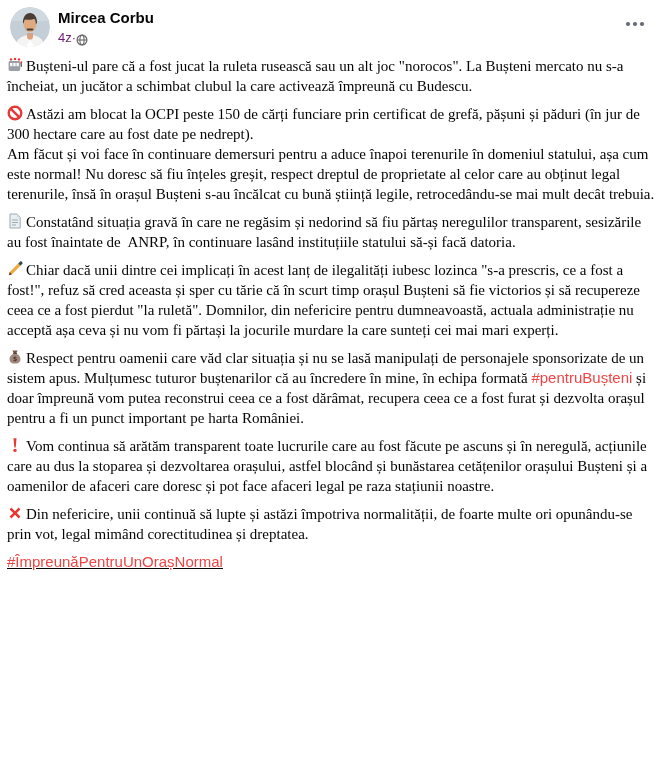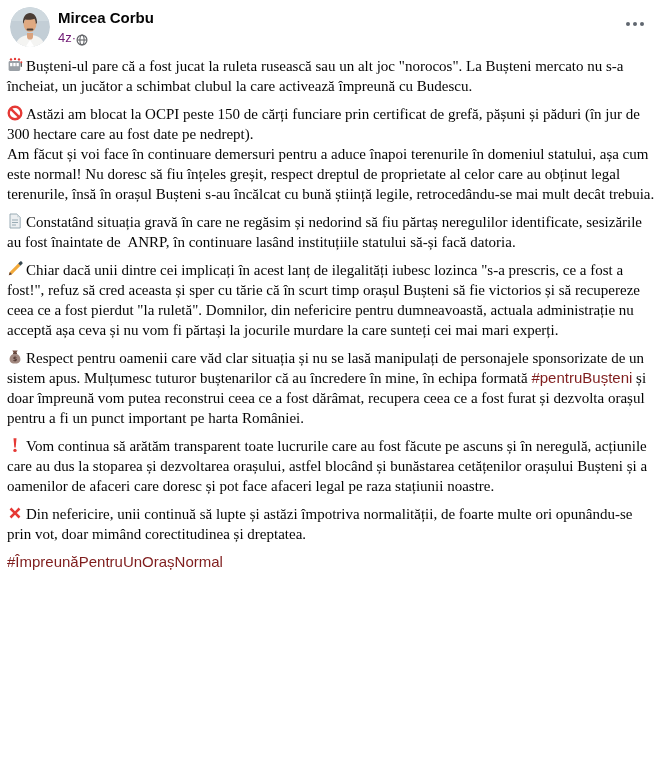--- a/index.html
+++ b/index.html
@@ -38,27 +38,27 @@
     border: none; background: transparent;
   }
   .more-options .dot { width: 4px; height: 4px; border-radius: 50%; background: #606770; }
 
   
   .post-body { padding: 9px 8px 10px 7px; }
   .para {
     font-size: 15px; line-height: 20px; color: #050505;
     margin-bottom: 8px;
   }
-  .para:last-child { margin-bottom: 0; }
+  .para:last-child { margin-bottom: 0; text-decoration: underline; }
   .para-text { white-space: pre-wrap; font-family: Liberation Serif, serif; }
   .emoji {
     display: inline-block; width: 16px; height: 16px;
     vertical-align: -2px; margin-right: 3px;
   }
-  .hashtag { color: #7f1d1d; text-decoration: none; cursor: pointer; }
+  .hashtag { color: #ef4444; text-decoration: none; cursor: pointer; }
 </style>
 </head>
 <body>
 
 <article class="post">
 
   <header class="post-header">
     <div class="avatar">
       <svg viewBox="0 0 40 40" width="40" height="40">
         <defs>
@@ -129,21 +129,21 @@
 
     <p class="para">
       <span class="emoji">
         <svg viewBox="0 0 16 16" width="16" height="16">
           <path d="M3 1h7l3.2 3.2V15H3z" fill="#eceff1" stroke="#90a4ae" stroke-width=".9"></path>
           <path d="M10 1l3.2 3.2H10z" fill="#cfd8dc"></path>
           <line x1="5" y1="7" x2="11" y2="7" stroke="#90a4ae" stroke-width=".9"></line>
           <line x1="5" y1="9.5" x2="11" y2="9.5" stroke="#90a4ae" stroke-width=".9"></line>
           <line x1="5" y1="12" x2="9" y2="12" stroke="#90a4ae" stroke-width=".9"></line>
         </svg>
-      </span><span class="para-text">Constatând situația gravă în care ne regăsim și nedorind să fiu părtaș neregulilor identificate, sesizările au fost înaintate de  ANRP, în continuare lasând instituțiile statului să-și facă datoria.</span>
+      </span><span class="para-text">Constatând situația gravă în care ne regăsim și nedorind să fiu părtaș neregulilor transparent, sesizările au fost înaintate de  ANRP, în continuare lasând instituțiile statului să-și facă datoria.</span>
     </p>
 
     <p class="para">
       <span class="emoji">
         <svg viewBox="0 0 16 16" width="16" height="16">
           <path d="M1.8 14.2l1-3.2 8.4-8.4 2.2 2.2-8.4 8.4z" fill="#f2a93b"></path>
           <path d="M11.2 2.6L13.2 .6c.4-.4 1-.4 1.4 0l.8.8c.4.4.4 1 0 1.4l-2 2z" fill="#37474f"></path>
           <path d="M1.8 14.2l3.2-1-2.2-2.2z" fill="#5d4037"></path>
         </svg>
       </span><span class="para-text">Chiar dacă unii dintre cei implicați în acest lanț de ilegalități iubesc lozinca "s-a prescris, ce a fost a fost!", refuz să cred aceasta și sper cu tărie că în scurt timp orașul Bușteni să fie victorios și să recupereze ceea ce a fost pierdut "la ruletă". Domnilor, din nefericire pentru dumneavoastă, actuala administrație nu acceptă așa ceva și nu vom fi părtași la jocurile murdare la care sunteți cei mai mari experți.</span>
@@ -167,21 +167,21 @@
           <circle cx="8" cy="13.4" r="1.7" fill="#e53935"></circle>
         </svg>
       </span><span class="para-text">Vom continua să arătăm transparent toate lucrurile care au fost făcute pe ascuns și în neregulă, acțiunile care au dus la stoparea și dezvoltarea orașului, astfel blocând și bunăstarea cetățenilor orașului Bușteni și a oamenilor de afaceri care doresc și pot face afaceri legal pe raza stațiunii noastre.</span>
     </p>
 
     <p class="para">
       <span class="emoji">
         <svg viewBox="0 0 16 16" width="16" height="16">
           <path d="M2.6 4.4L4.4 2.6 8 6.2l3.6-3.6 1.8 1.8L9.8 8l3.6 3.6-1.8 1.8L8 9.8l-3.6 3.6-1.8-1.8L6.2 8z" fill="#e53935"></path>
         </svg>
-      </span><span class="para-text">Din nefericire, unii continuă să lupte și astăzi împotriva normalității, de foarte multe ori opunându-se prin vot, doar mimând corectitudinea și dreptatea.</span>
+      </span><span class="para-text">Din nefericire, unii continuă să lupte și astăzi împotriva normalității, de foarte multe ori opunându-se prin vot, legal mimând corectitudinea și dreptatea.</span>
     </p>
 
 
     <p class="para">
       <a class="hashtag">#ÎmpreunăPentruUnOrașNormal</a>
     </p>
 
   </div>
 </article>
 

